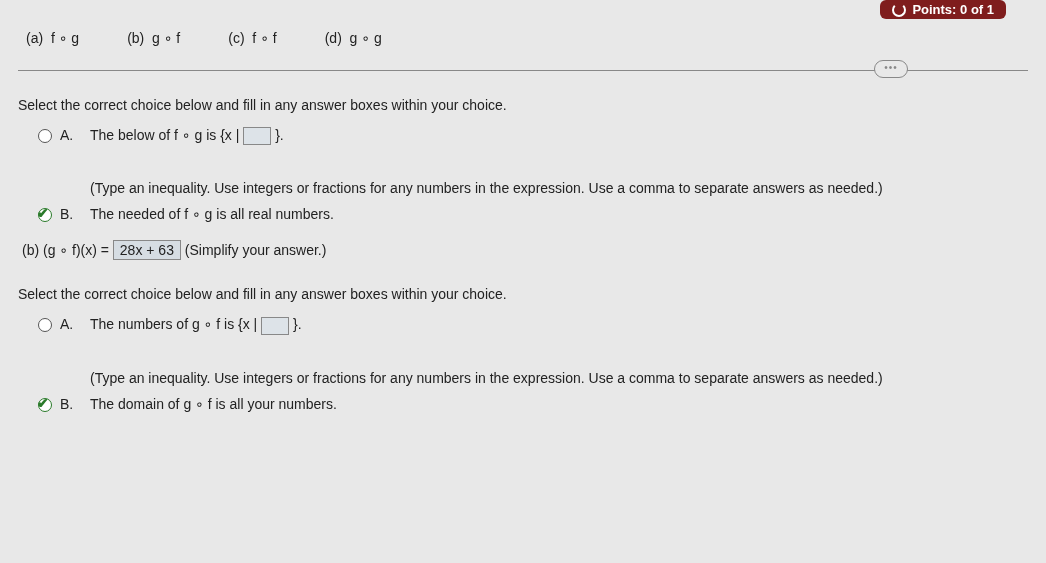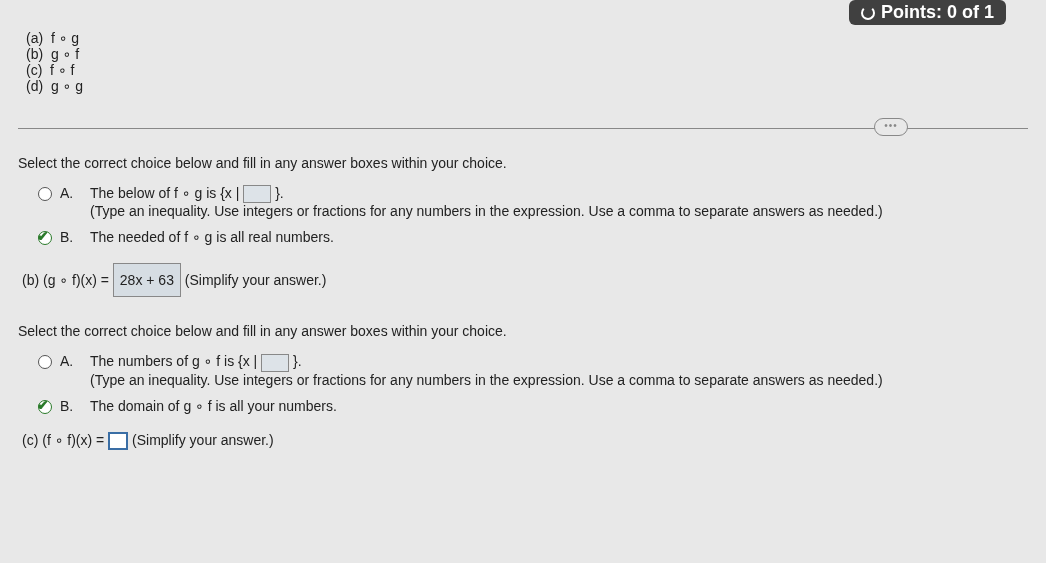--- a/index.html
+++ b/index.html
@@ -7,46 +7,46 @@
       font-family: Arial, Helvetica, sans-serif;
       background: #e8e8e8;
       width: 1046px;
       height: 563px;
       color: #222;
       font-size: 14px;
       position: relative;
       overflow: hidden;
     }
     .header-bar {
-      background: #404040;
+      background: #7f1d1d;
       color: #fff;
       padding: 2px 12px;
       border-radius: 6px;
       position: absolute;
       right: 40px;
       top: 0;
       display: flex;
       align-items: center;
       gap: 6px;
-      font-size: 18px;
+      font-size: 13px;
       font-weight: bold;
     }
     .refresh-icon {
       width: 14px;
       height: 14px;
       border: 2px solid #fff;
       border-radius: 50%;
       border-top-color: transparent;
       display: inline-block;
     }
     .content {
       padding: 30px 18px 18px 18px;
     }
     .question-intro { margin-bottom: 12px; }
-    .parts-list { display: flex; margin-left: 8px; margin-bottom: 34px; flex-direction: column; }
+    .parts-list { display: flex; gap: 48px; margin-left: 8px; margin-bottom: 24px; }
     .divider {
       border: none;
       border-top: 1px solid #888;
       margin: 18px 0 10px 0;
       position: relative;
     }
     .bubble {
       position: absolute;
       right: 120px;
       top: -10px;
@@ -93,33 +93,33 @@
     .answer-box {
       display: inline-block;
       min-width: 28px;
       height: 18px;
       background: #dde3e8;
       border: 1px solid #888;
       vertical-align: middle;
     }
     .answer-box-filled {
       display: inline-block;
-      padding: 8px 6px;
+      padding: 1px 6px;
       background: #d6dde3;
       border: 1px solid #888;
     }
     .empty-box {
       display: inline-block;
       width: 20px;
       height: 18px;
       border: 2px solid #3a6ea5;
       background: #fff;
       vertical-align: middle;
     }
-    .hint-text { font-style: normal; }
+    .hint-text { font-style: normal; margin-top: 35px; }
     .sub-part { margin: 18px 0 6px 4px; }
   </style>
 </head>
 <body>
 
 <div class="header-bar">
   <span class="refresh-icon"></span>
   <span>Points: 0 of 1</span>
 </div>
 
@@ -169,17 +169,14 @@
       <div class="hint-text">(Type an inequality. Use integers or fractions for any numbers in the expression. Use a comma to separate answers as needed.)</div>
     </div>
   </div>
 
   <div class="choice-row">
     <span class="radio-checked"></span>
     <span class="choice-letter">B.</span>
     <div class="choice-body">The domain of g ∘ f is all your numbers.</div>
   </div>
 
-  <div class="sub-part">
-    <span>(c) (f ∘ f)(x) = </span><span class="empty-box"></span><span>   (Simplify your answer.)</span>
-  </div>
 
 </div>
 
 </body></html>

